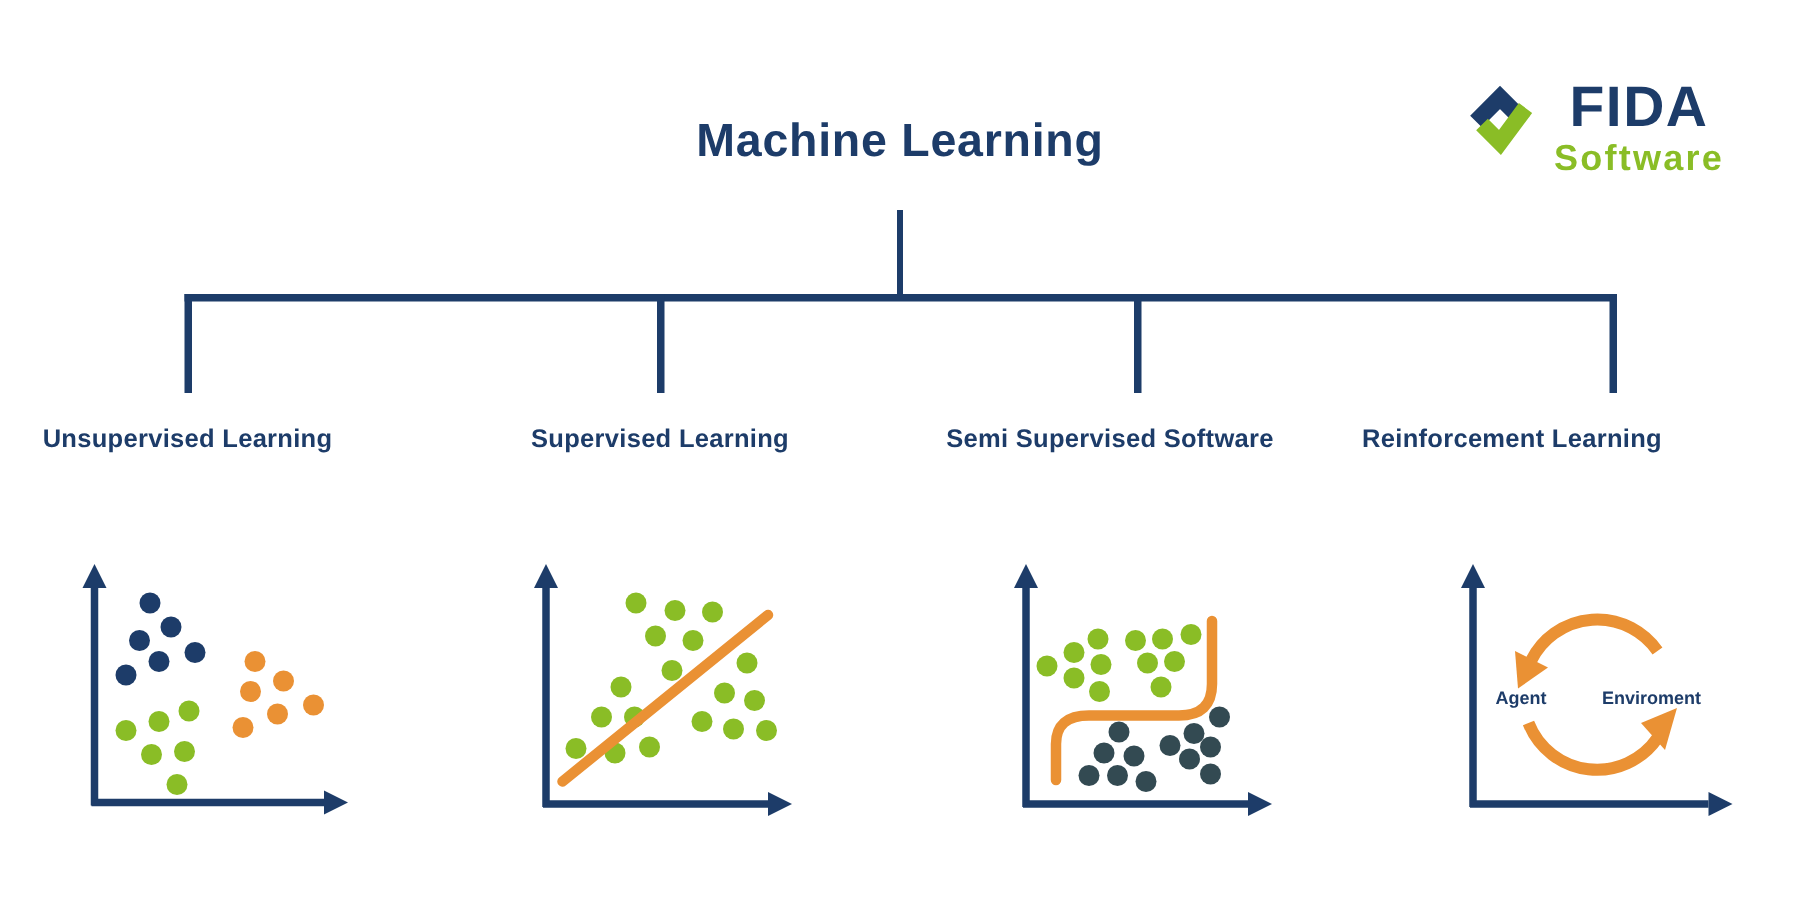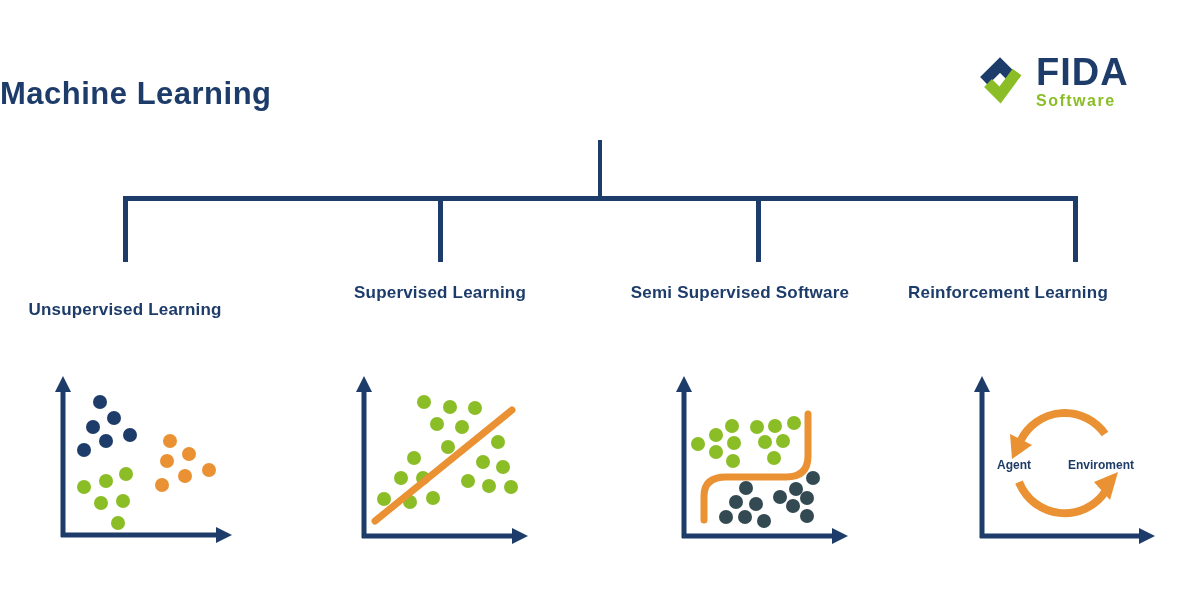--- a/index.html
+++ b/index.html
@@ -5,41 +5,41 @@
   :root{
     --navy:#1d3c69; --green:#8abd26; --orange:#ea9134; --slate:#334a52; --background:#ffffff;
   }
   html,body{margin:0;padding:0;}
   body{
     width:1200px;height:600px;position:relative;overflow:hidden;
     background:var(--background);
     font-family:"Liberation Sans",sans-serif;
   }
   .title{
-    position:absolute;left:0;right:0;top:76px;
+    position:absolute;left:0;right:0;top:76px;text-align:center;
     font-size:31px;font-weight:bold;color:var(--navy);letter-spacing:.5px;
   }
   .tree-line{position:absolute;background:var(--navy);}
   .branch-label{
     position:absolute;top:283px;transform:translateX(-50%);
     font-size:17px;font-weight:bold;color:var(--navy);white-space:nowrap;letter-spacing:.2px;
   }
   .chart{position:absolute;top:370px;}
   .axis-line{stroke:var(--navy);stroke-width:5;}
   .axis-head{fill:var(--navy);}
   .cycle-arc{stroke:var(--orange);stroke-width:8;fill:none;}
   .cycle-head{fill:var(--orange);}
   .cycle-label{
     position:absolute;transform:translate(-50%,-50%);
     font-size:12px;font-weight:bold;color:var(--navy);white-space:nowrap;
   }
   .logo{position:absolute;left:976px;top:56px;display:flex;align-items:flex-start;gap:12px;}
   .logo-mark{flex:0 0 auto;}
   .logo-brand{font-size:38px;font-weight:bold;color:var(--navy);line-height:.85;letter-spacing:1px;text-align:center;}
-  .logo-sub{font-size:16px;font-weight:bold;color:var(--green);letter-spacing:1.5px;margin-top:4px;}
+  .logo-sub{font-size:24px;font-weight:bold;color:var(--green);letter-spacing:1.5px;margin-top:4px;}
 </style>
 </head>
 <body>
 
 <div class="title">Machine Learning</div>
 
 <div class="logo">
   <svg class="logo-mark" width="48" height="48" viewBox="0 0 48 48">
     <polyline points="8,25 24,9 40,25" fill="none" stroke="var(--navy)" stroke-width="11"></polyline>
     <polyline points="12,27 24,39 41,16" fill="none" stroke="var(--green)" stroke-width="11"></polyline>
@@ -50,21 +50,21 @@
   </div>
 </div>
 
 <div class="tree-line" style="left:598px;top:140px;width:4px;height:57px;"></div>
 <div class="tree-line" style="left:123px;top:196px;width:955px;height:5px;"></div>
 <div class="tree-line" style="left:123px;top:196px;width:5px;height:66px;"></div>
 <div class="tree-line" style="left:438px;top:196px;width:5px;height:66px;"></div>
 <div class="tree-line" style="left:756px;top:196px;width:5px;height:66px;"></div>
 <div class="tree-line" style="left:1073px;top:196px;width:5px;height:66px;"></div>
 
-<div class="branch-label" style="left:125px;margin-top:17px;">Unsupervised Learning</div>
+<div class="branch-label" style="left:125px;">Unsupervised Learning</div>
 <div class="branch-label" style="left:440px;">Supervised Learning</div>
 <div class="branch-label" style="left:740px;">Semi Supervised Software</div>
 <div class="branch-label" style="left:1008px;">Reinforcement Learning</div>
 
 <svg class="chart" style="left:40px;" width="210" height="190" viewBox="0 0 210 190">
   <line class="axis-line" x1="23" y1="167" x2="23" y2="20"></line>
   <polygon class="axis-head" points="23,6 15,22 31,22"></polygon>
   <line class="axis-line" x1="21" y1="165" x2="178" y2="165"></line>
   <polygon class="axis-head" points="192,165 176,157 176,173"></polygon>
 <circle cx="60" cy="32" r="7" fill="#1d3c69"></circle>

